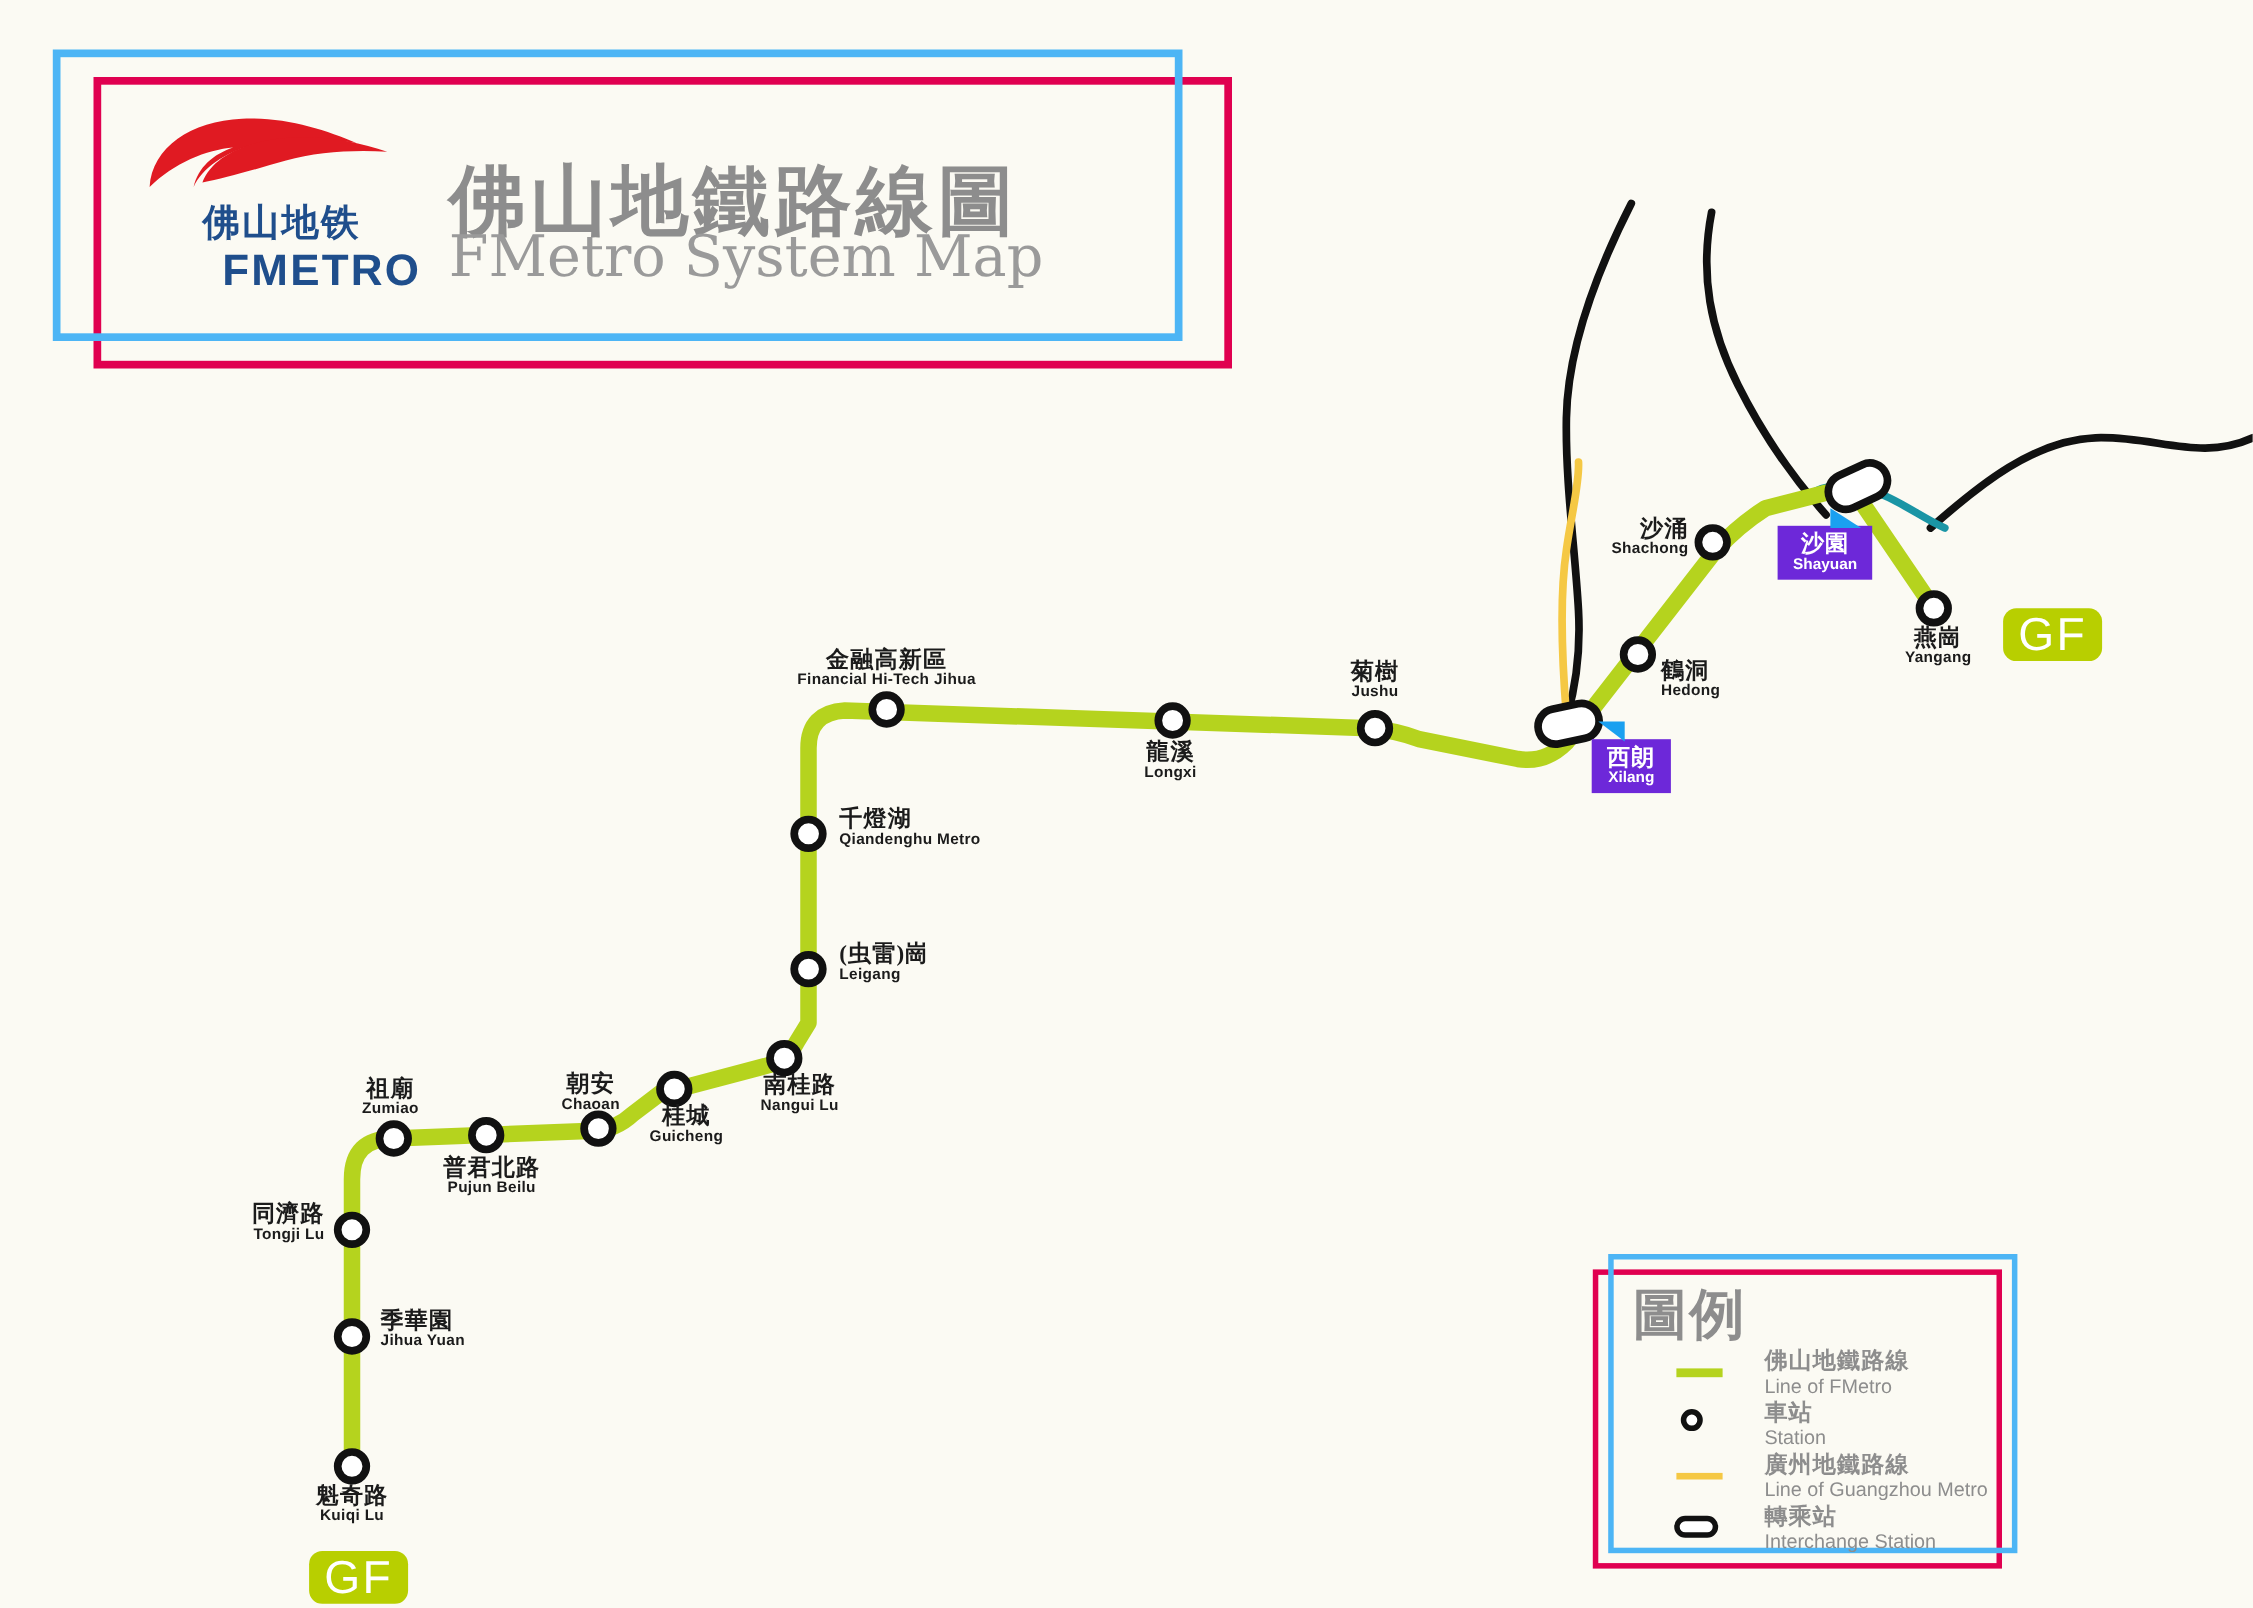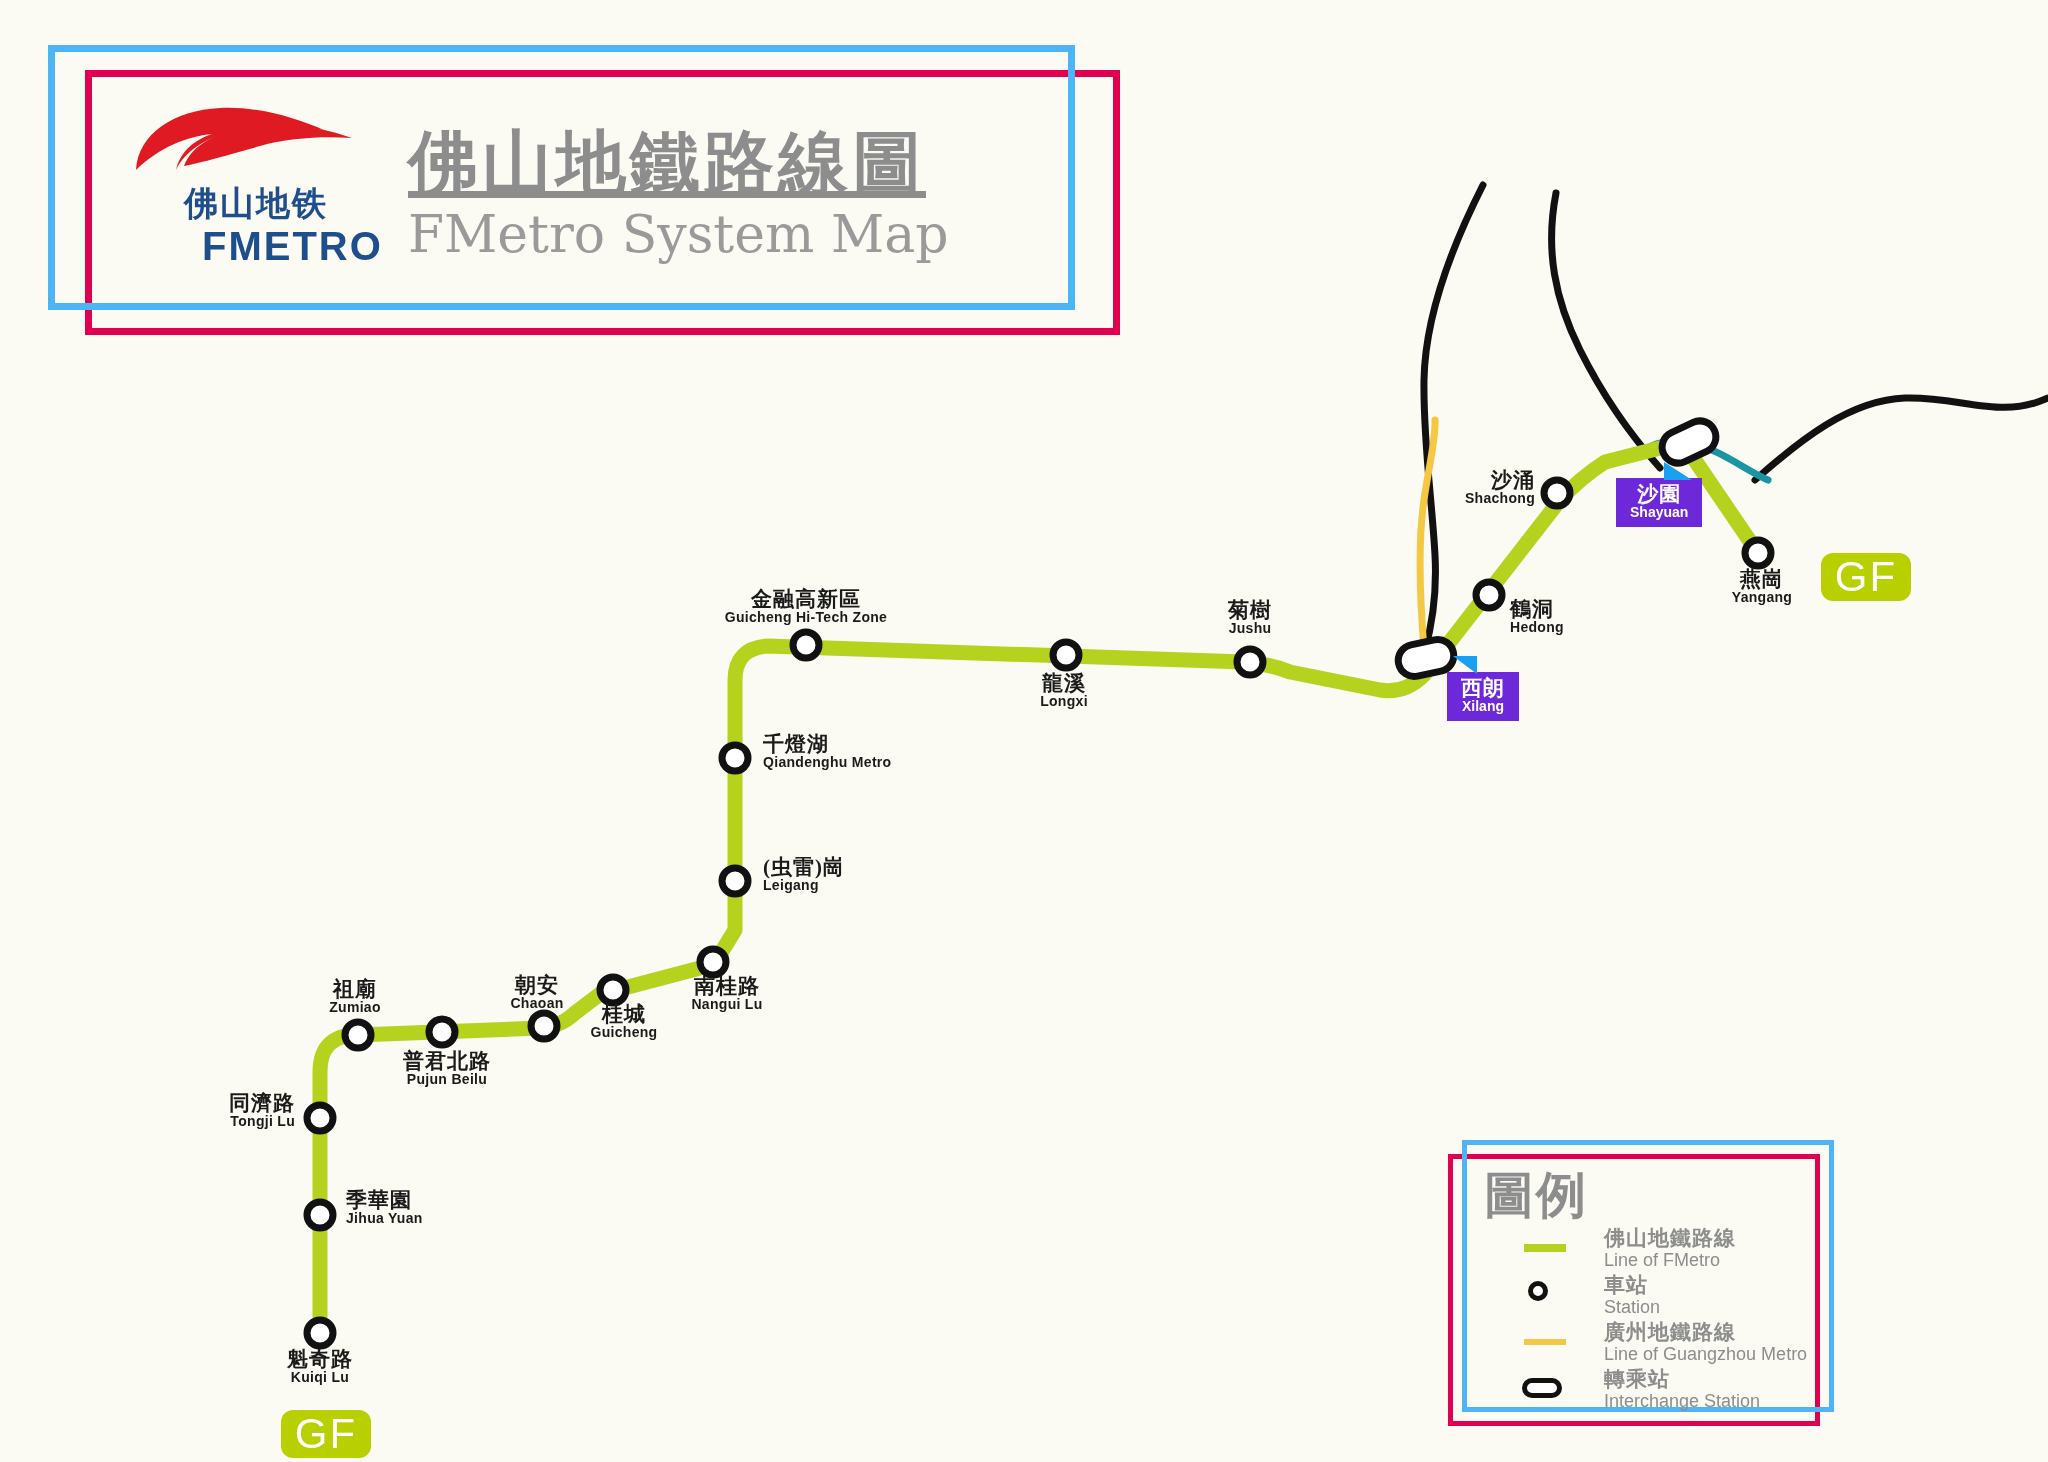--- a/index.html
+++ b/index.html
@@ -32,23 +32,23 @@
     position:absolute; left:56px; top:86px; width:190px;
     color:#1f4e8c; font-size:34px; font-weight:bold; letter-spacing:2px;
     font-family:"DejaVu Sans","Liberation Sans",sans-serif; line-height:1;
   }
   #logo-en {
     position:absolute; left:54px; top:126px; width:200px;
     color:#1f4e8c; font-size:40px; font-weight:bold; letter-spacing:2px;
     font-family:"Liberation Sans","DejaVu Sans",sans-serif; line-height:1;margin-left:20px;
   }
   #title-cn {
-    position:absolute; left:408px; top:117px; z-index:4;
+    position:absolute; left:408px; top:136px; z-index:4;
     color:#8d8d8d; font-size:70px; font-weight:bold; letter-spacing:4px;
-    font-family:"DejaVu Serif","Liberation Serif",serif; white-space:nowrap;text-decoration:underline;
+    font-family:"DejaVu Serif","Liberation Serif",serif; white-space:nowrap;
   }
   #title-en {
     position:absolute; left:408px; top:204px; z-index:4;
     color:#9a9a9a; font-size:52px; letter-spacing:0px;
     font-family:"DejaVu Serif","Liberation Serif",serif; white-space:nowrap;
   }
 
   
   #map-svg { position:absolute; left:0; top:0; width:2048px; height:1462px; z-index:1; }
 
@@ -237,21 +237,21 @@
   <div class="stn-label left" style="left:763px; top:856px;">
     <span class="cn">(虫雷)崗</span>
     <span class="en">Leigang</span>
   </div>
   <div class="stn-label left" style="left:763px; top:733px;">
     <span class="cn">千燈湖</span>
     <span class="en">Qiandenghu Metro</span>
   </div>
   <div class="stn-label center" style="left:806px; top:588px;">
     <span class="cn">金融高新區</span>
-    <span class="en">Guicheng Hi-Tech Zone</span>
+    <span class="en">Financial Hi-Tech Jihua</span>
   </div>
   <div class="stn-label center" style="left:1064px; top:672px;">
     <span class="cn">龍溪</span>
     <span class="en">Longxi</span>
   </div>
   <div class="stn-label center" style="left:1250px; top:599px;">
     <span class="cn">菊樹</span>
     <span class="en">Jushu</span>
   </div>
   <div class="stn-label left" style="left:1510px; top:598px;">

